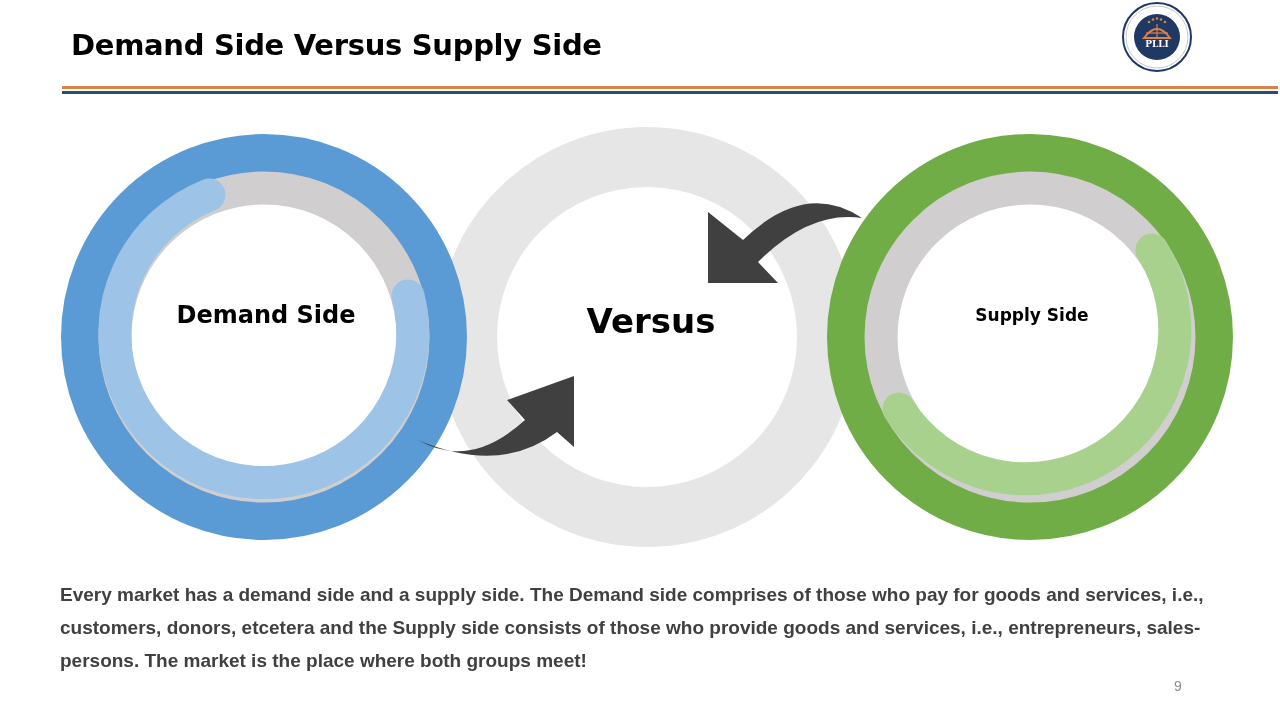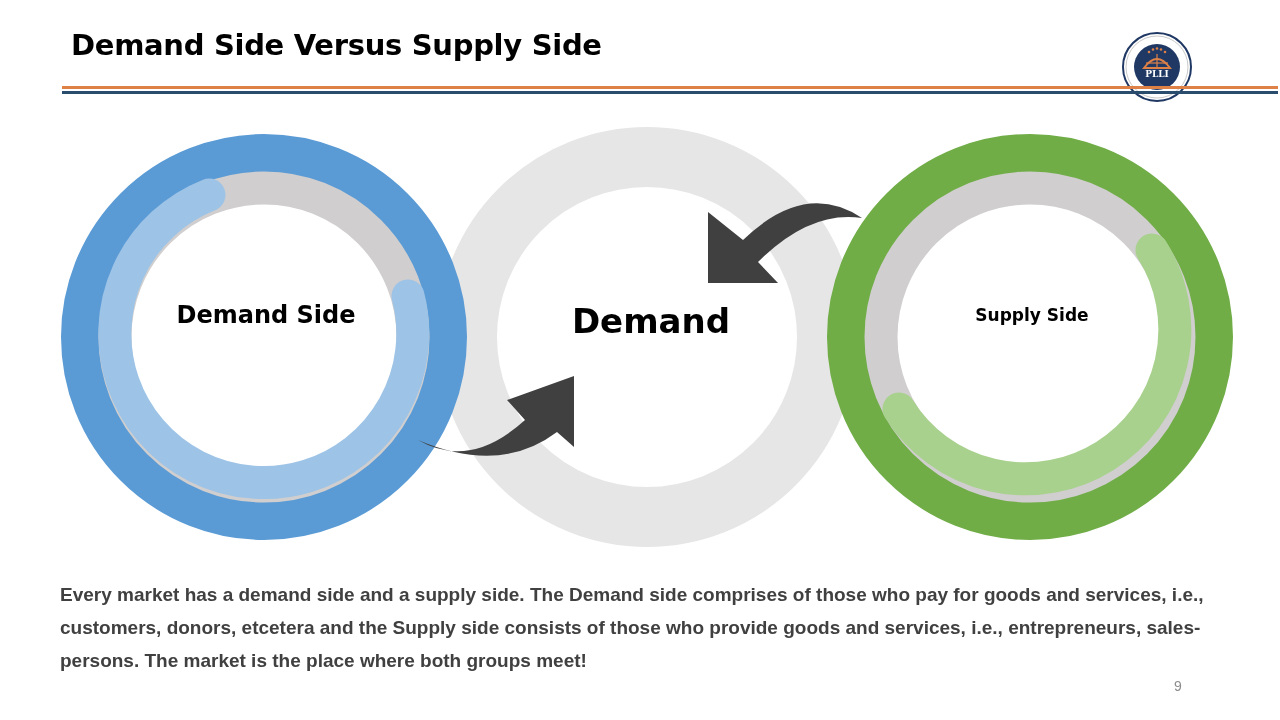--- a/index.html
+++ b/index.html
@@ -1,20 +1,20 @@
 <!DOCTYPE html>
 <html><head>
 <meta charset="utf-8">
 <style>
   html, body { margin:0; padding:0; background:#ffffff; }
   body { width:1280px; height:720px; position:relative; overflow:hidden; font-family:"Liberation Sans", sans-serif; }
   .title { position:absolute; left:71px; top:28px; font-family:"DejaVu Sans", sans-serif; font-weight:bold; font-size:29px; color:#000000; letter-spacing:-0.3px; }
   .rule-orange { position:absolute; left:62px; top:86px; width:1216px; height:3px; background:#dd8147; }
   .rule-navy { position:absolute; left:62px; top:91px; width:1216px; height:3px; background:#2a4d6e; }
-  .logo { position:absolute; left:1122px; top:32px; width:70px; height:70px;text-decoration:underline; }
+  .logo { position:absolute; left:1122px; top:2px; width:70px; height:70px;text-decoration:underline; }
   .diagram { position:absolute; left:0; top:0; width:1280px; height:720px; }
   .label { position:absolute; font-family:"DejaVu Sans", sans-serif; font-weight:bold; color:#000; transform:translate(-50%,-50%); white-space:nowrap; }
   .desc { position:absolute; left:60px; top:578px; width:1160px; text-align:left; font-family:"Liberation Sans", sans-serif; font-weight:bold; font-size:19px; line-height:33px; color:#404040; }
   .page-num { position:absolute; left:1174px; top:678px; font-size:14px; color:#8c8c8c; }
 </style>
 </head>
 <body>
 
 <div class="title">Demand Side Versus Supply Side</div>
 
@@ -59,18 +59,18 @@
 
     <path d="M 1152 250 A 149 149 0 0 1 899 409" fill="none" stroke="#a9d18e" stroke-width="33" stroke-linecap="round"></path>
   </g>
 
   <path d="M 418 440 Q 470 470 525 420 L 507 400 L 574 376 L 574 447 L 557 432 Q 500 475 418 440 Z" fill="#404040"></path>
 
   <path d="M 862 218 Q 805 180 743 240 L 708 212 L 708 283 L 778 283 L 758 262 Q 810 210 862 218 Z" fill="#404040"></path>
 </svg>
 
 <div class="label" style="left:266px; top:315px; font-size:24px;">Demand Side</div>
-<div class="label" style="left:651px; top:321px; font-size:34px;">Demand</div>
+<div class="label" style="left:651px; top:321px; font-size:34px;">Versus</div>
 <div class="label" style="left:1032px; top:315px; font-size:17px;">Supply Side</div>
 
 <div class="desc">Every market has a demand side and a supply side. The Demand side comprises of those who pay for goods and services, i.e., customers, donors, etcetera and the Supply side consists of those who provide goods and services, i.e., entrepreneurs, sales-persons. The market is the place where both groups meet!</div>
 
 <div class="page-num">9</div>
 
 </body></html>

